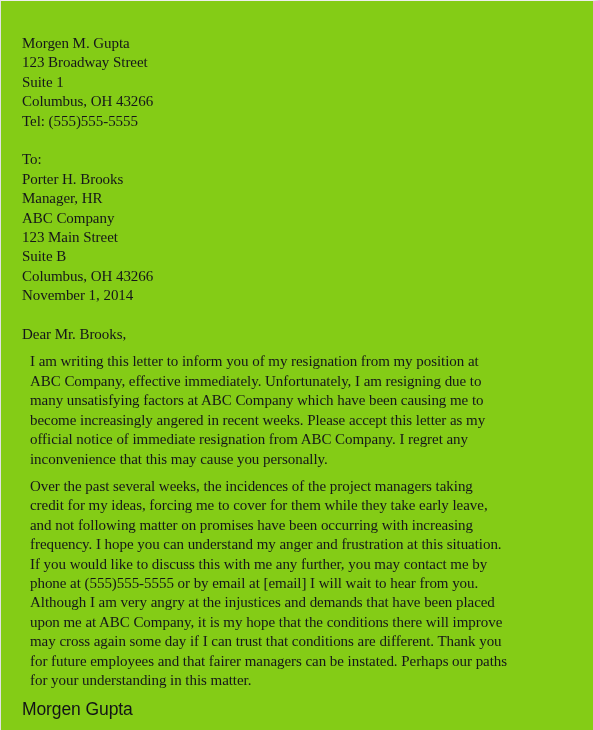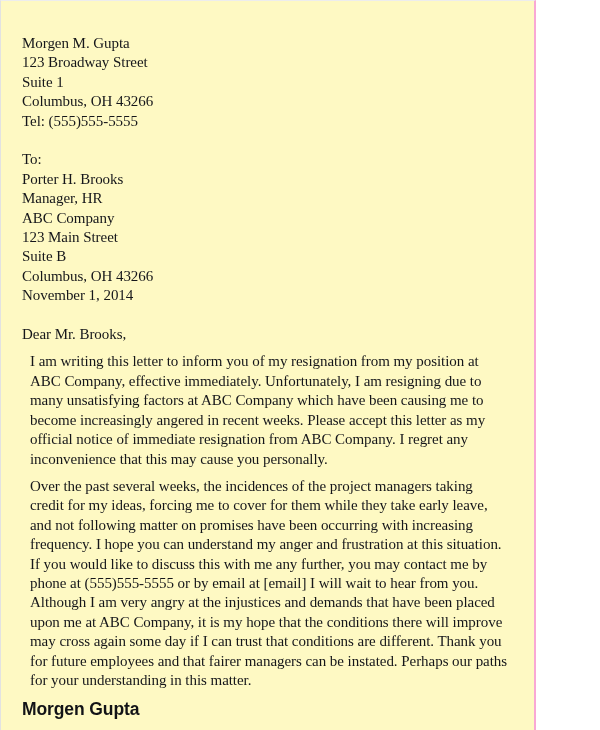--- a/index.html
+++ b/index.html
@@ -3,26 +3,26 @@
 <meta charset="utf-8">
 <style>
   html, body {
     margin: 0;
     padding: 0;
     background: #ffffff;
   }
 
   .page {
     position: relative;
-    width: 536px;
+    width: 600px;
     height: 730px;
-    background: #fef9c3;
+    background: #84cc16;
     box-sizing: border-box;
     border-left: 1px solid #e2e2e2;
-    border-right: 2px solid #f9a8d4;
+    border-right: 7px solid #f9a8d4;
     border-top: 1px solid #ededed;
     overflow: hidden;
     font-family: "Liberation Serif", "DejaVu Serif", serif;
     color: #15161a;
   }
 
   .letter {
     position: absolute;
     left: 21px;
     top: 33px;
@@ -66,21 +66,20 @@
 
   
   .signature {
     font-family: "Liberation Sans", "DejaVu Sans", sans-serif;
     font-size: 17.5px;
     line-height: 22px;
     color: #121317;
     letter-spacing: -0.1px;
     margin: 1px 0 12px 0;
     white-space: pre;
-    font-weight: bold;
   }
 </style>
 </head>
 <body>
 
 <div class="page">
   <div class="letter">
 
     <div class="block">
       <div class="line">Morgen M. Gupta</div>

